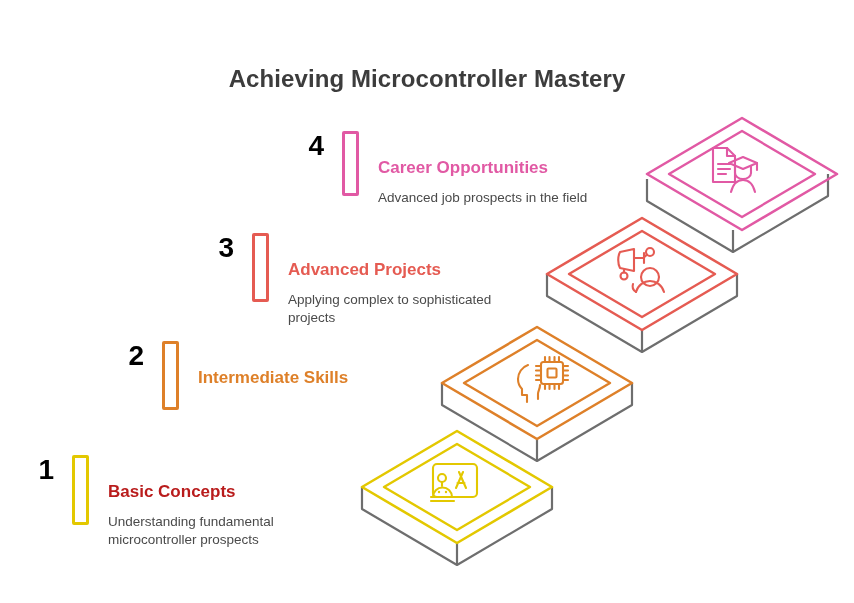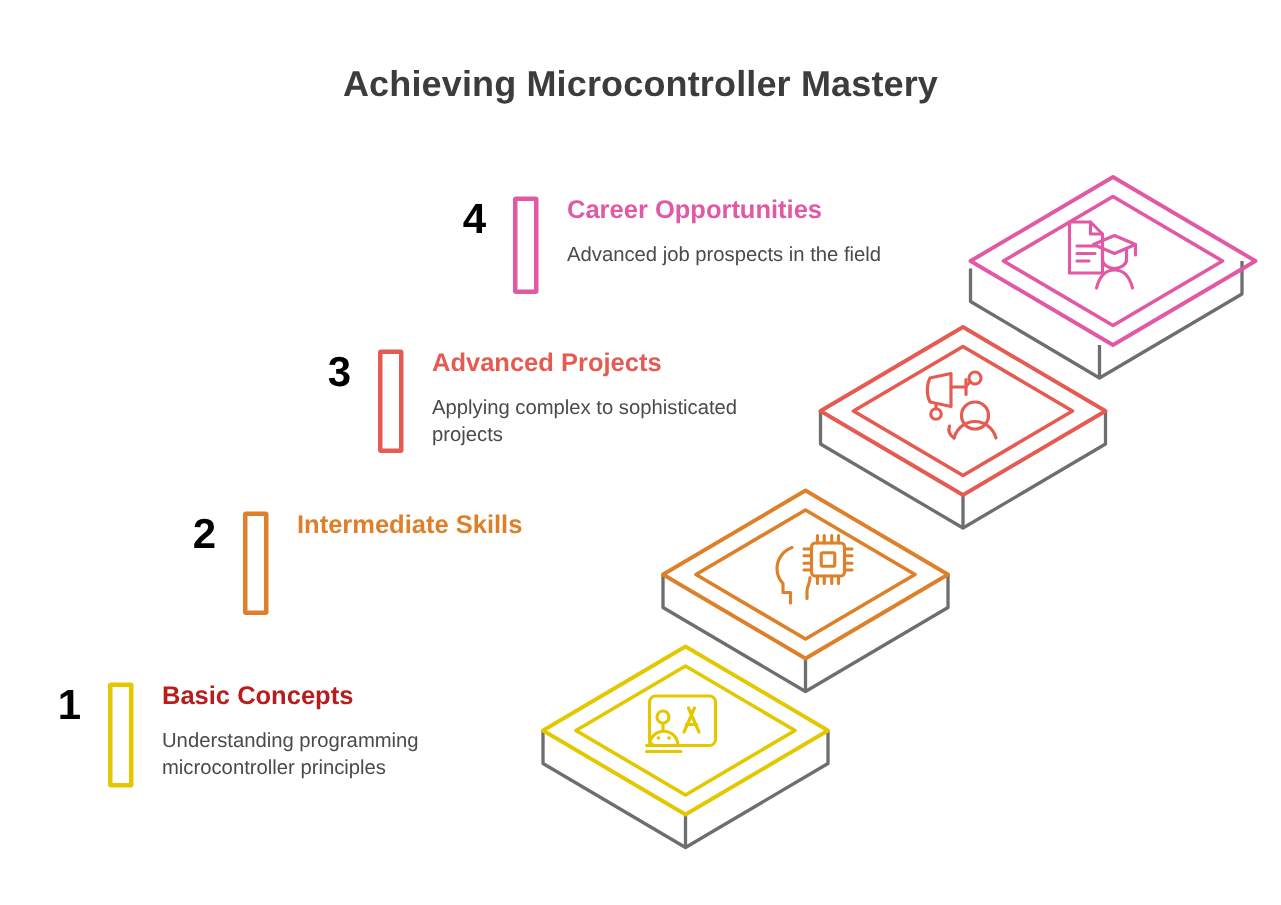--- a/index.html
+++ b/index.html
@@ -8,21 +8,21 @@
     width:854px;height:603px;
     background:#ffffff;
     font-family:"Liberation Sans", sans-serif;
     overflow:hidden;
     position:relative;
   }
   #canvas{position:relative;width:854px;height:603px;}
 
   .title{
     position:absolute;
-    left:0;right:0;top:43px;
+    left:0;right:0;top:65px;
     text-align:center;
     font-size:24px;
     font-weight:bold;
     color:#3c3c3c;
     letter-spacing:0.1px;
   }
 
   
   .step-text{position:absolute;}
   .step-row{display:flex;align-items:flex-start;}
@@ -39,20 +39,21 @@
     flex:0 0 auto;
     width:11px;
     border-radius:2px;
     background:transparent;
     margin-left:18px;
     margin-top:1px;
   }
   .step-body{
     margin-left:19px;
     flex:1 1 auto;
+    margin-top:28px;
   }
   .step-label{
     font-size:17px;
     font-weight:bold;
     line-height:20px;
     margin:0 0 11px 0;
     white-space:nowrap;
   }
   .step-desc{
     font-size:13.5px;
@@ -182,18 +183,18 @@
       </div>
     </div>
   </div>
 
   <div class="step-text" style="left:20px; top:454px; width:320px;">
     <div class="step-row">
       <div class="step-num">1</div>
       <div class="step-bar" style="border:3px solid #E3C800; height:64px;"></div>
       <div class="step-body" style="max-width:200px;">
         <div class="step-label" style="color:#b91c1c;">Basic Concepts</div>
-        <div class="step-desc">Understanding programming microcontroller principles</div>
+        <div class="step-desc">Understanding fundamental microcontroller prospects</div>
       </div>
     </div>
   </div>
 
 </div>
 
 </body></html>

